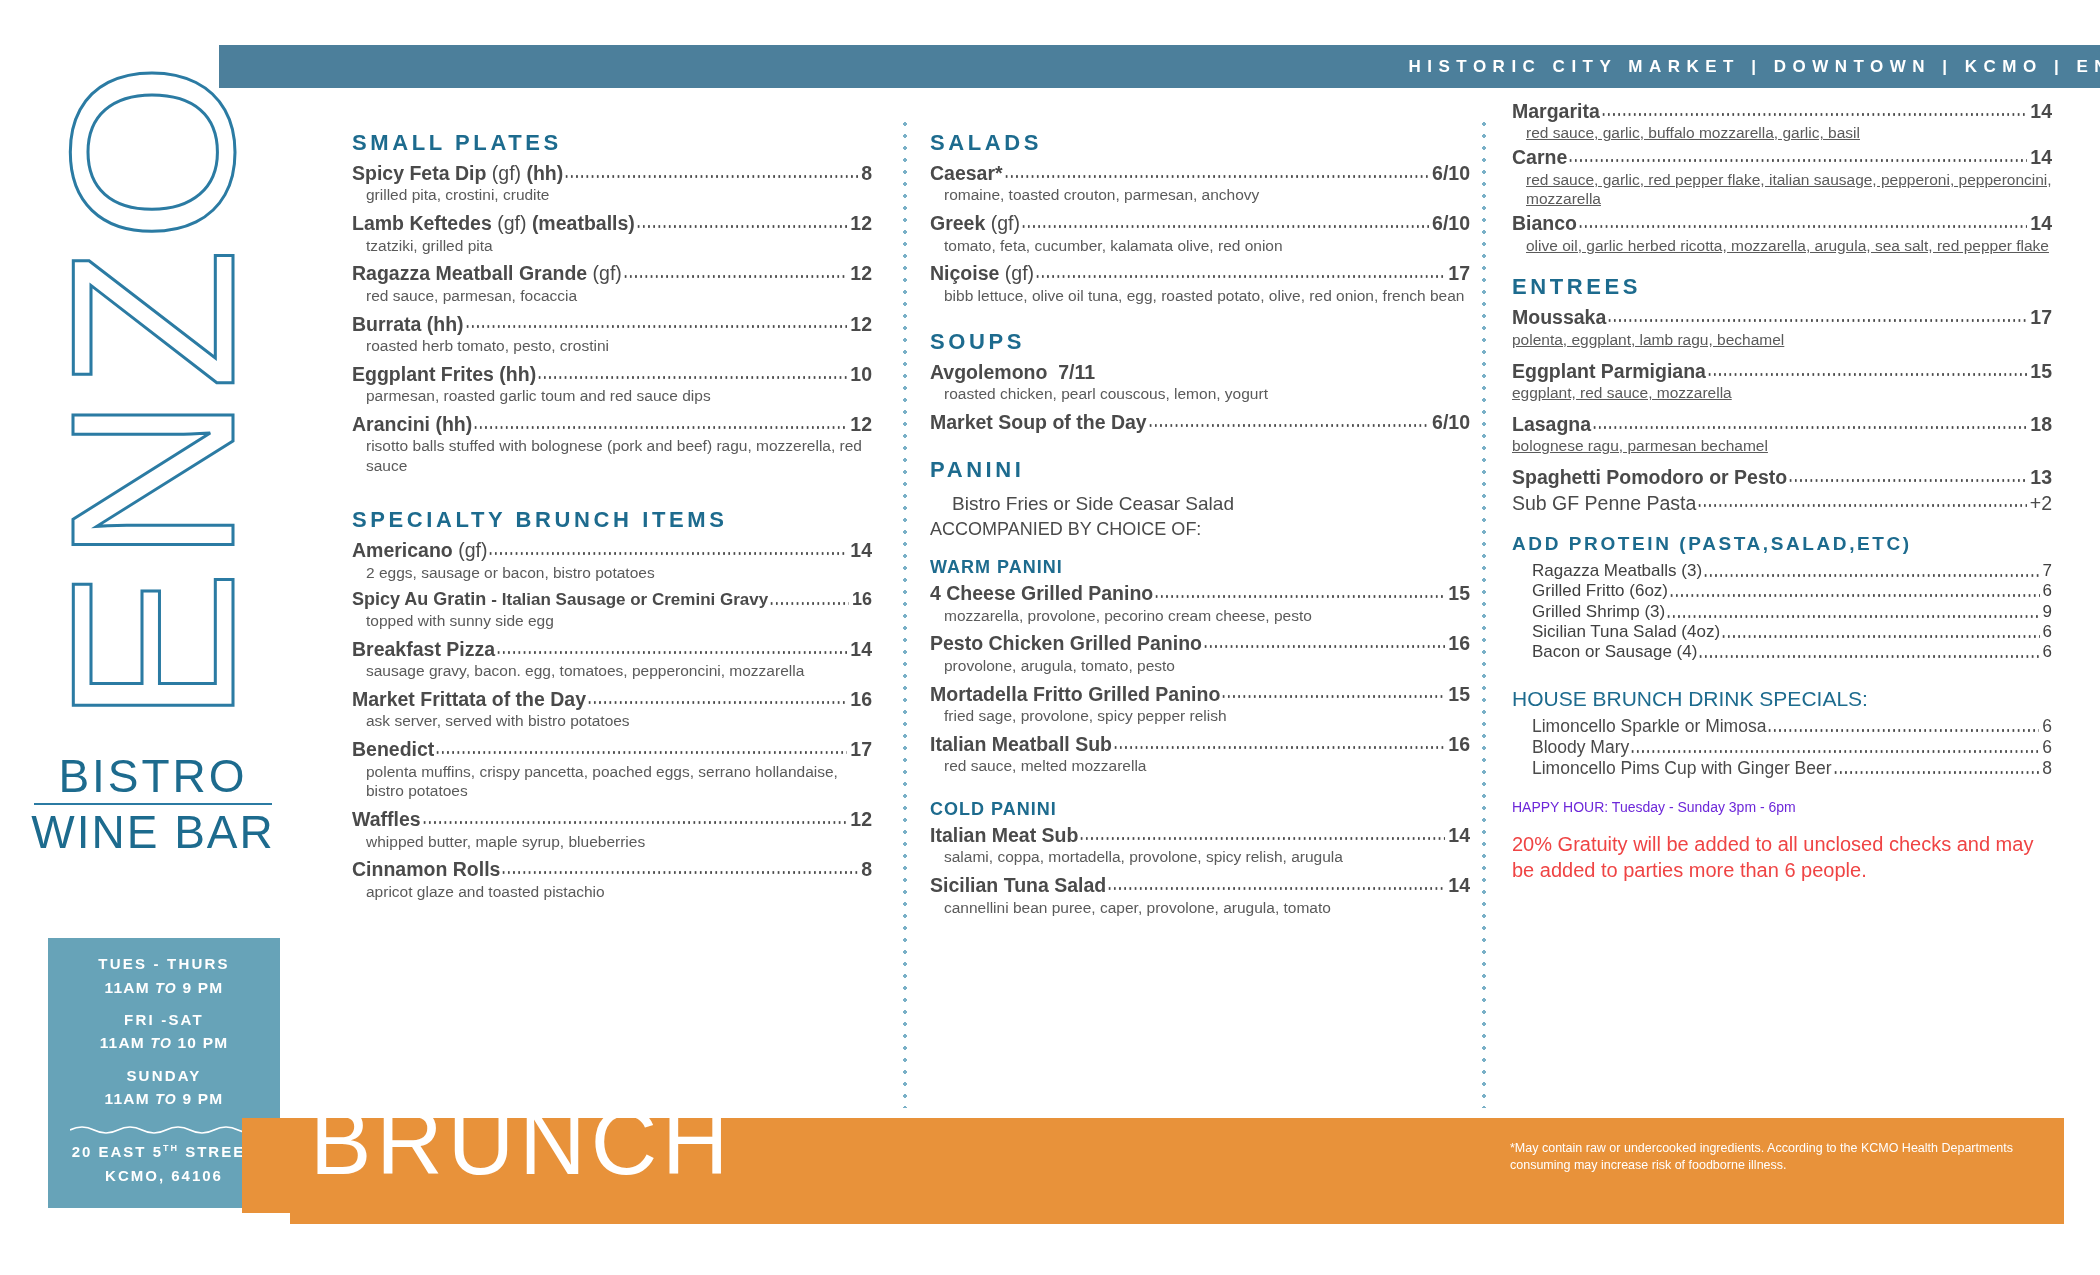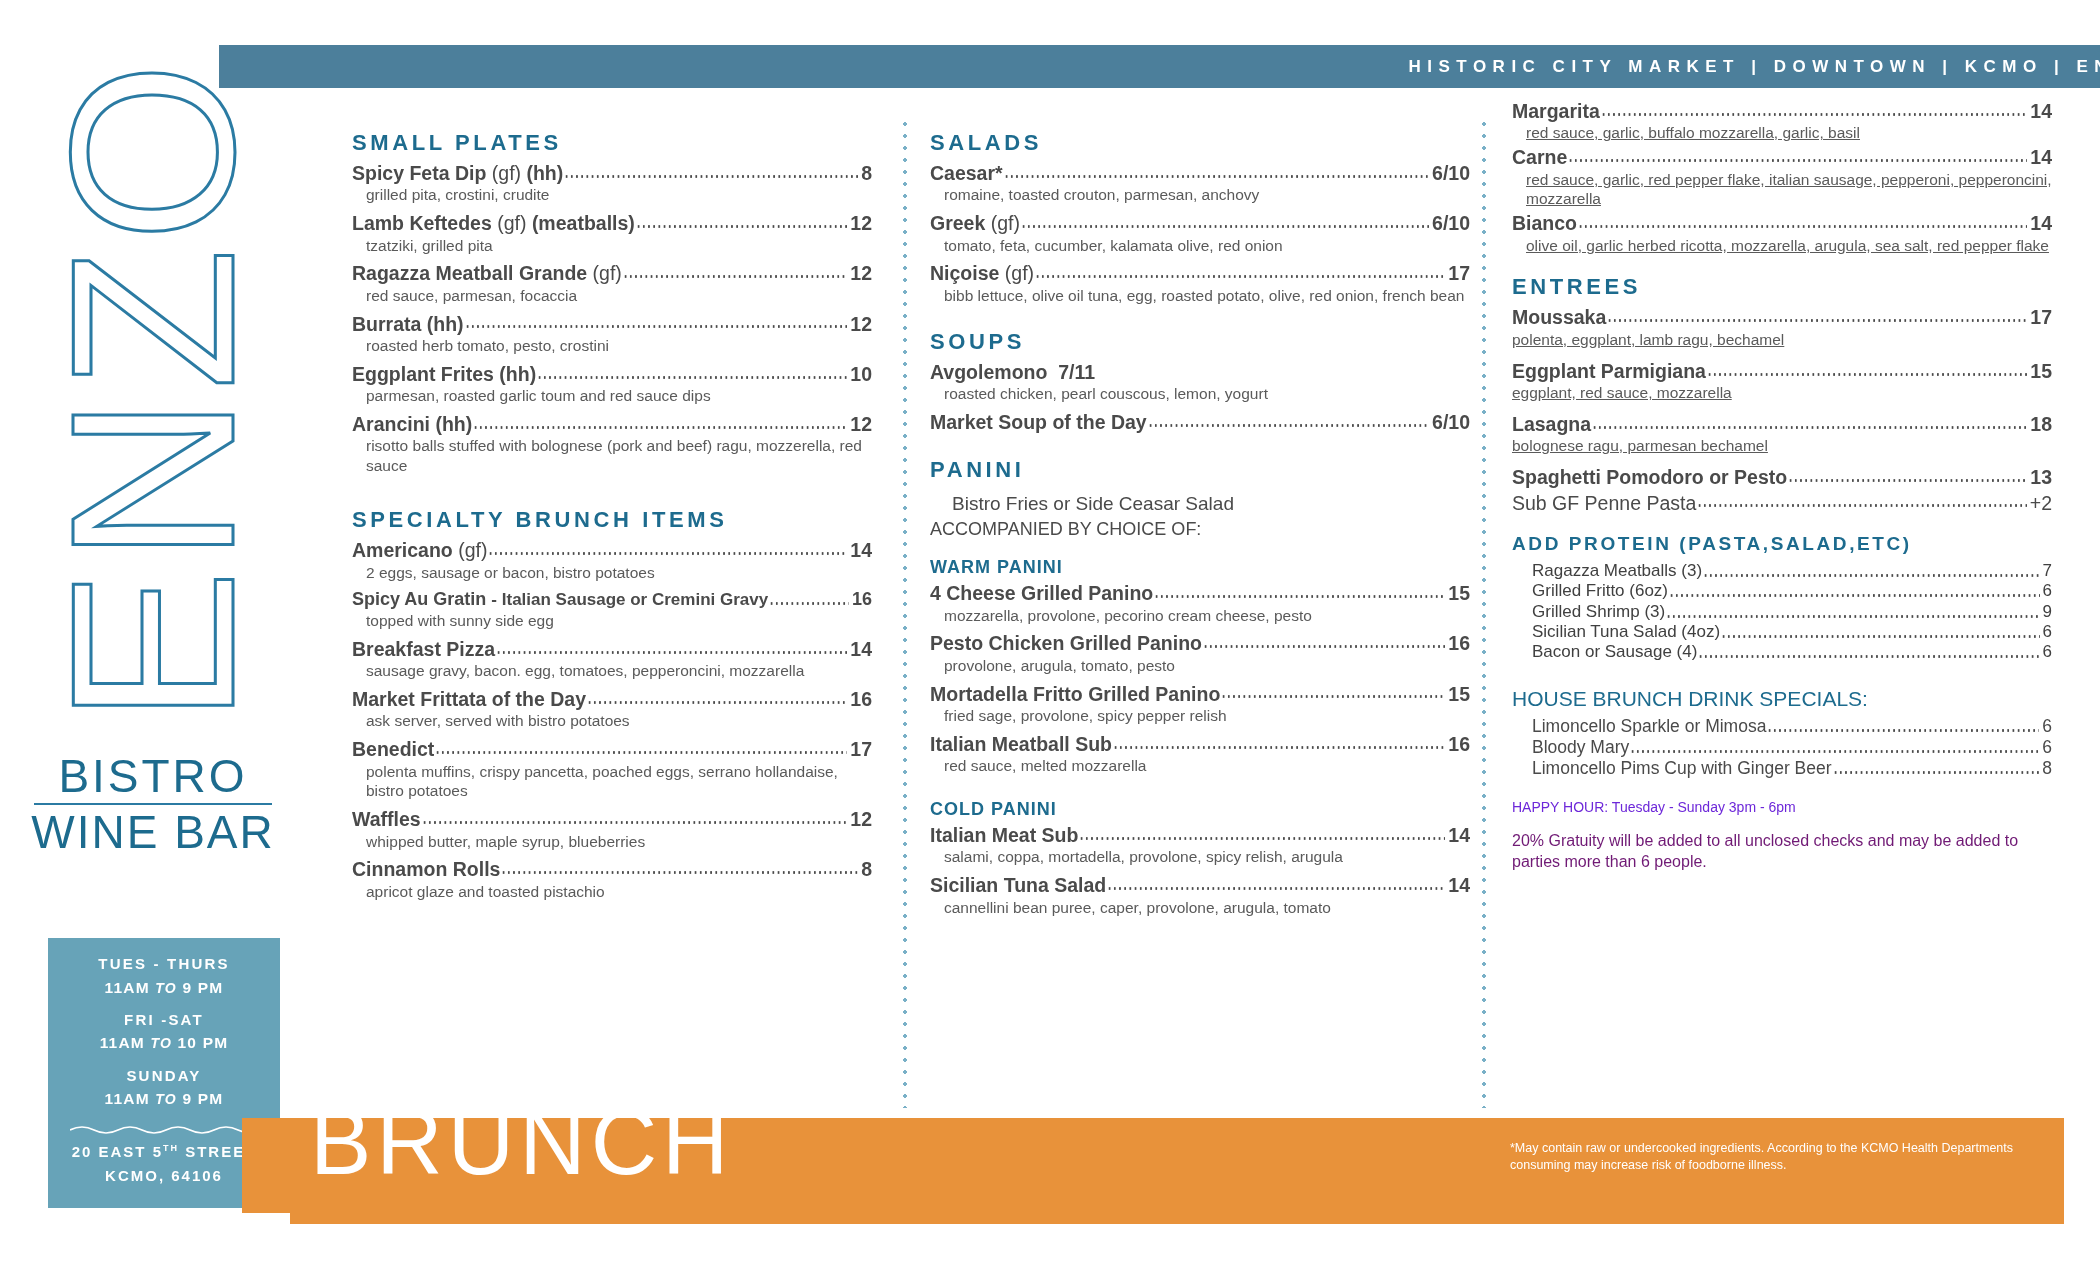--- a/index.html
+++ b/index.html
@@ -192,21 +192,21 @@
 
   .house-head {
     color: #1d6b8e; font-size: 21px; font-weight: normal;
     margin-bottom: 5px;
   }
   .happy {
     color: #6d28d9; font-size: 14px; font-weight: normal;
     margin-top: 20px; margin-bottom: 16px;
   }
   .gratuity {
-    font-size: 16px; color: #701a75; line-height: 1.3;
+    font-size: 20px; color: #ef4444; line-height: 1.3;
   }
   .spacer16 { height: 16px; }
   .spacer24 { height: 24px; }
 </style>
 </head>
 <body>
 
 <div id="topbar">
   <span>HISTORIC CITY MARKET  |  DOWNTOWN  |  KCMO  |  ENZOKCMO.COM</span>
 </div>

